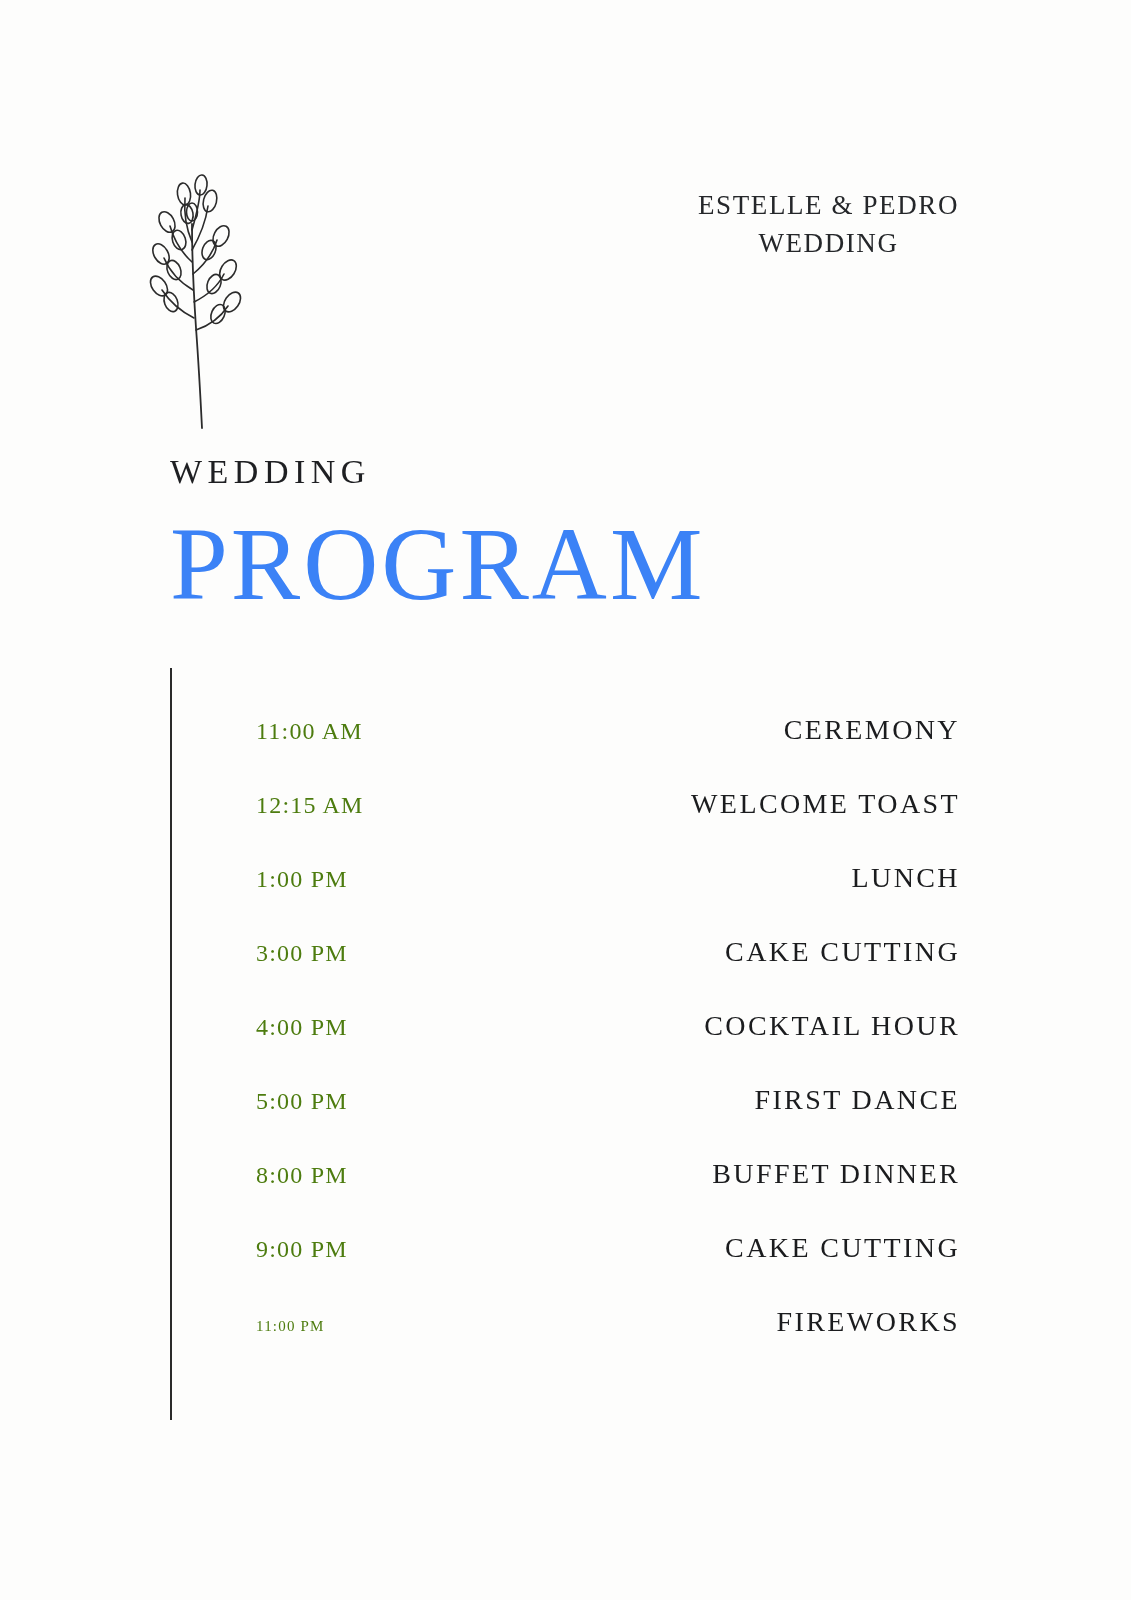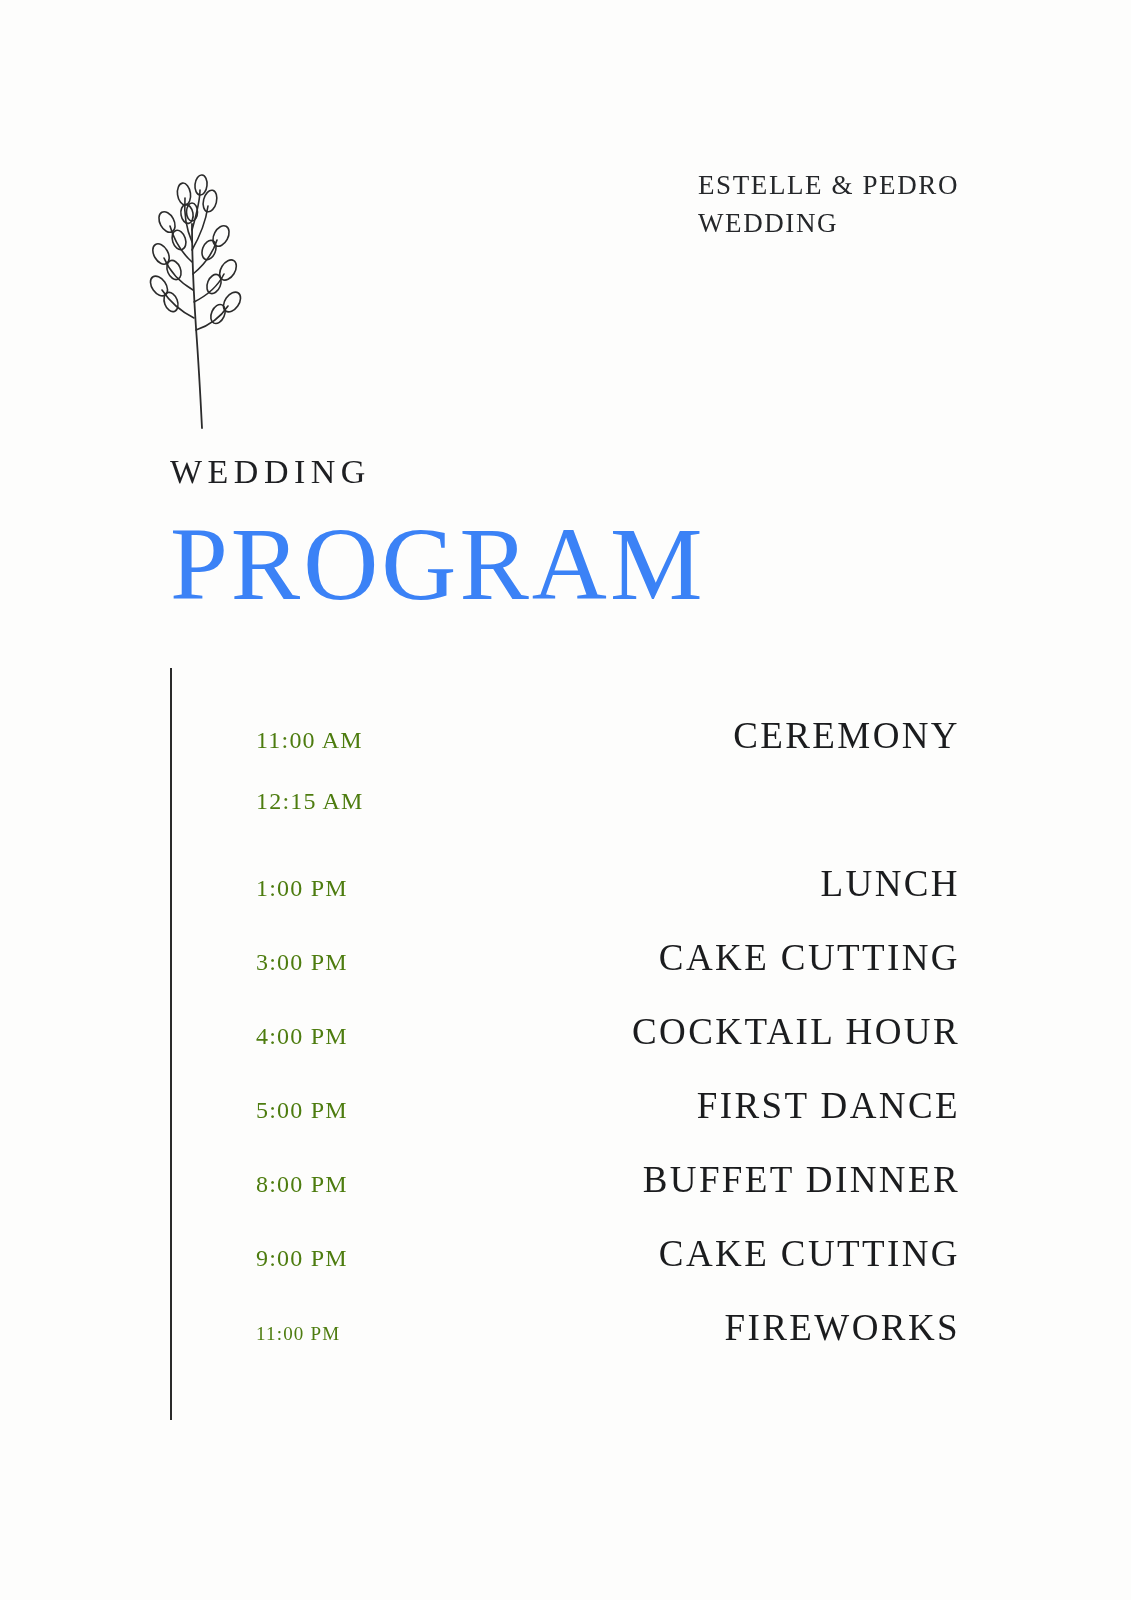--- a/index.html
+++ b/index.html
@@ -36,22 +36,22 @@
     position: absolute;
     left: 140px;
     top: 0;
     width: 130px;
     height: 280px;
   }
 
   .couple-block {
     position: absolute;
     right: 172px;
-    top: 16px;
-    text-align: left;
+    top: 36px;
+    text-align: center;
     line-height: 1.42;
   }
   .couple-line {
     font-size: 27px;
     letter-spacing: 1.6px;
     color: #25272a;
     white-space: nowrap;
   }
 
   
@@ -99,25 +99,25 @@
     height: 74px;
   }
   .row .time {
     font-size: 24px;
     letter-spacing: 1.2px;
     color: #4d7c0f;
     white-space: nowrap;
     flex: 0 0 auto;
   }
   .row.small .time {
-    font-size: 19px;
+    font-size: 15px;
     margin-top: 8px;
   }
   .row .event {
-    font-size: 37px;
+    font-size: 28px;
     letter-spacing: 2.4px;
     color: #1b1c1e;
     white-space: nowrap;
     text-align: right;
     flex: 0 0 auto;
     margin-right: 0;
   }
 </style>
 </head>
 <body>
@@ -177,20 +177,21 @@
   <div class="schedule">
     <div class="sched-inner">
 
       <div class="row">
         <span class="time">11:00 AM</span>
         <span class="event">CEREMONY</span>
       </div>
 
       <div class="row">
         <span class="time">12:15 AM</span>
+        <span class="event">WELCOME TOAST</span>
       </div>
 
       <div class="row">
         <span class="time">1:00 PM</span>
         <span class="event">LUNCH</span>
       </div>
 
       <div class="row">
         <span class="time">3:00 PM</span>
         <span class="event">CAKE CUTTING</span>

